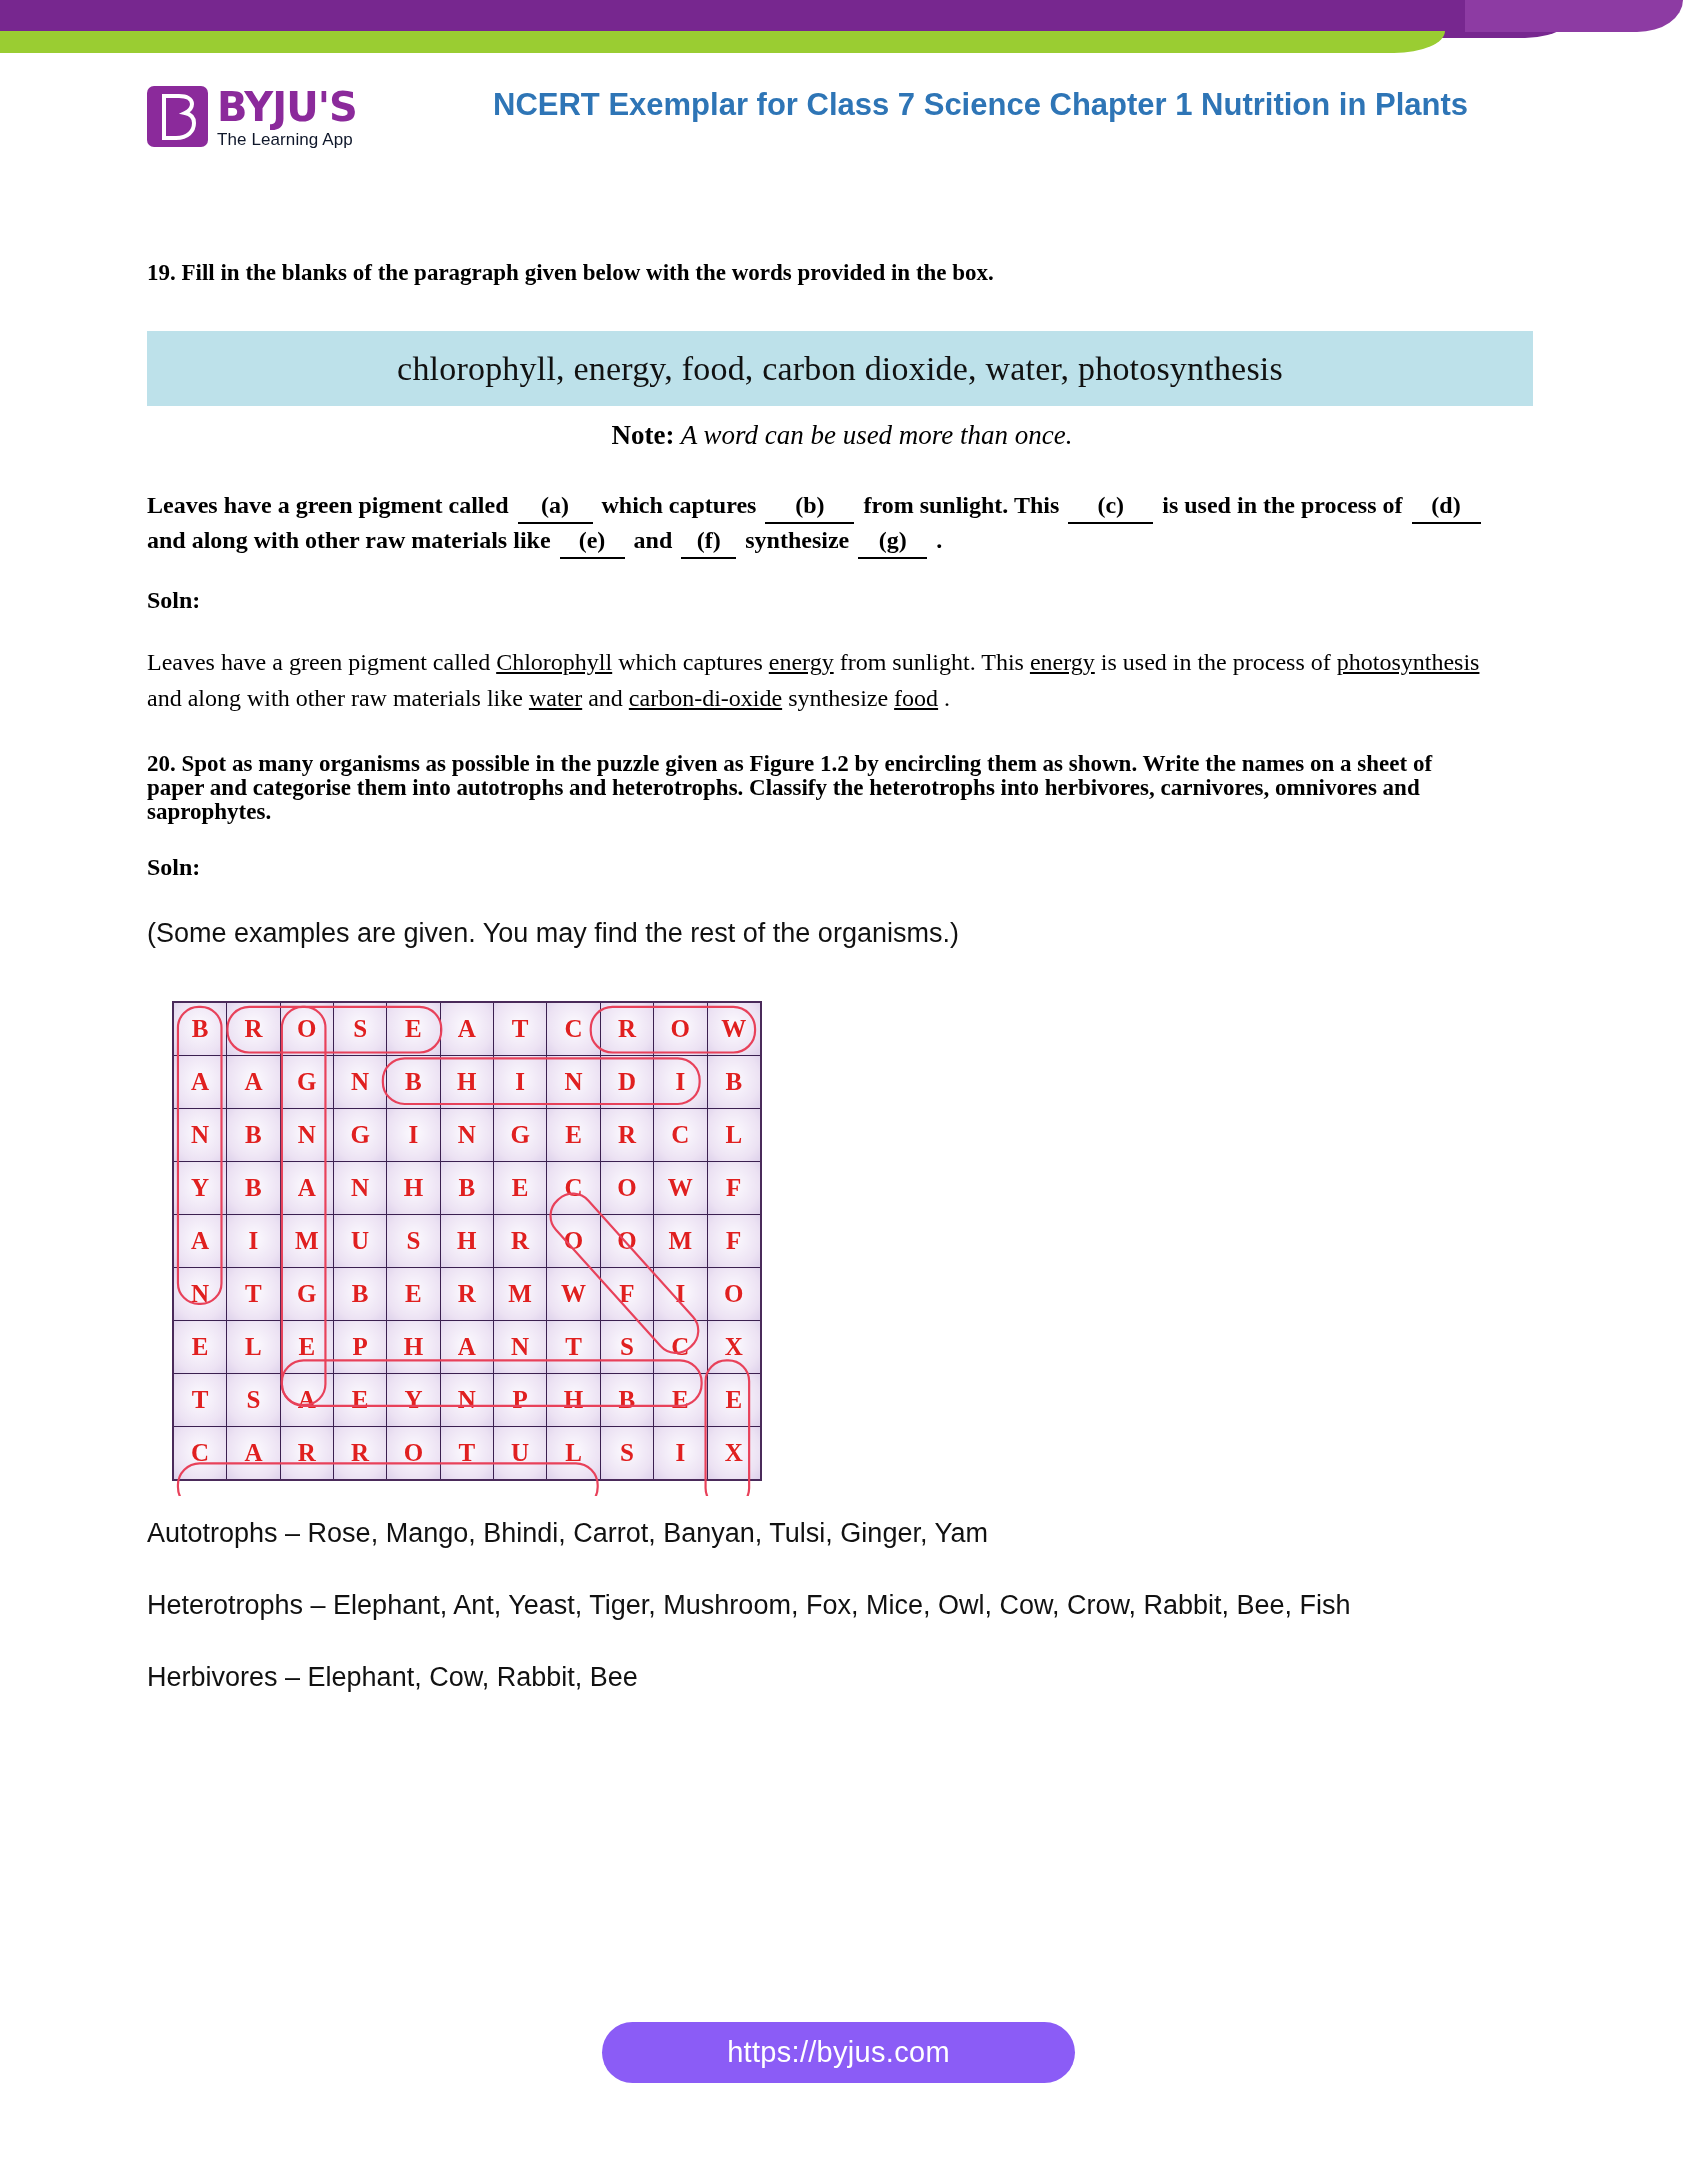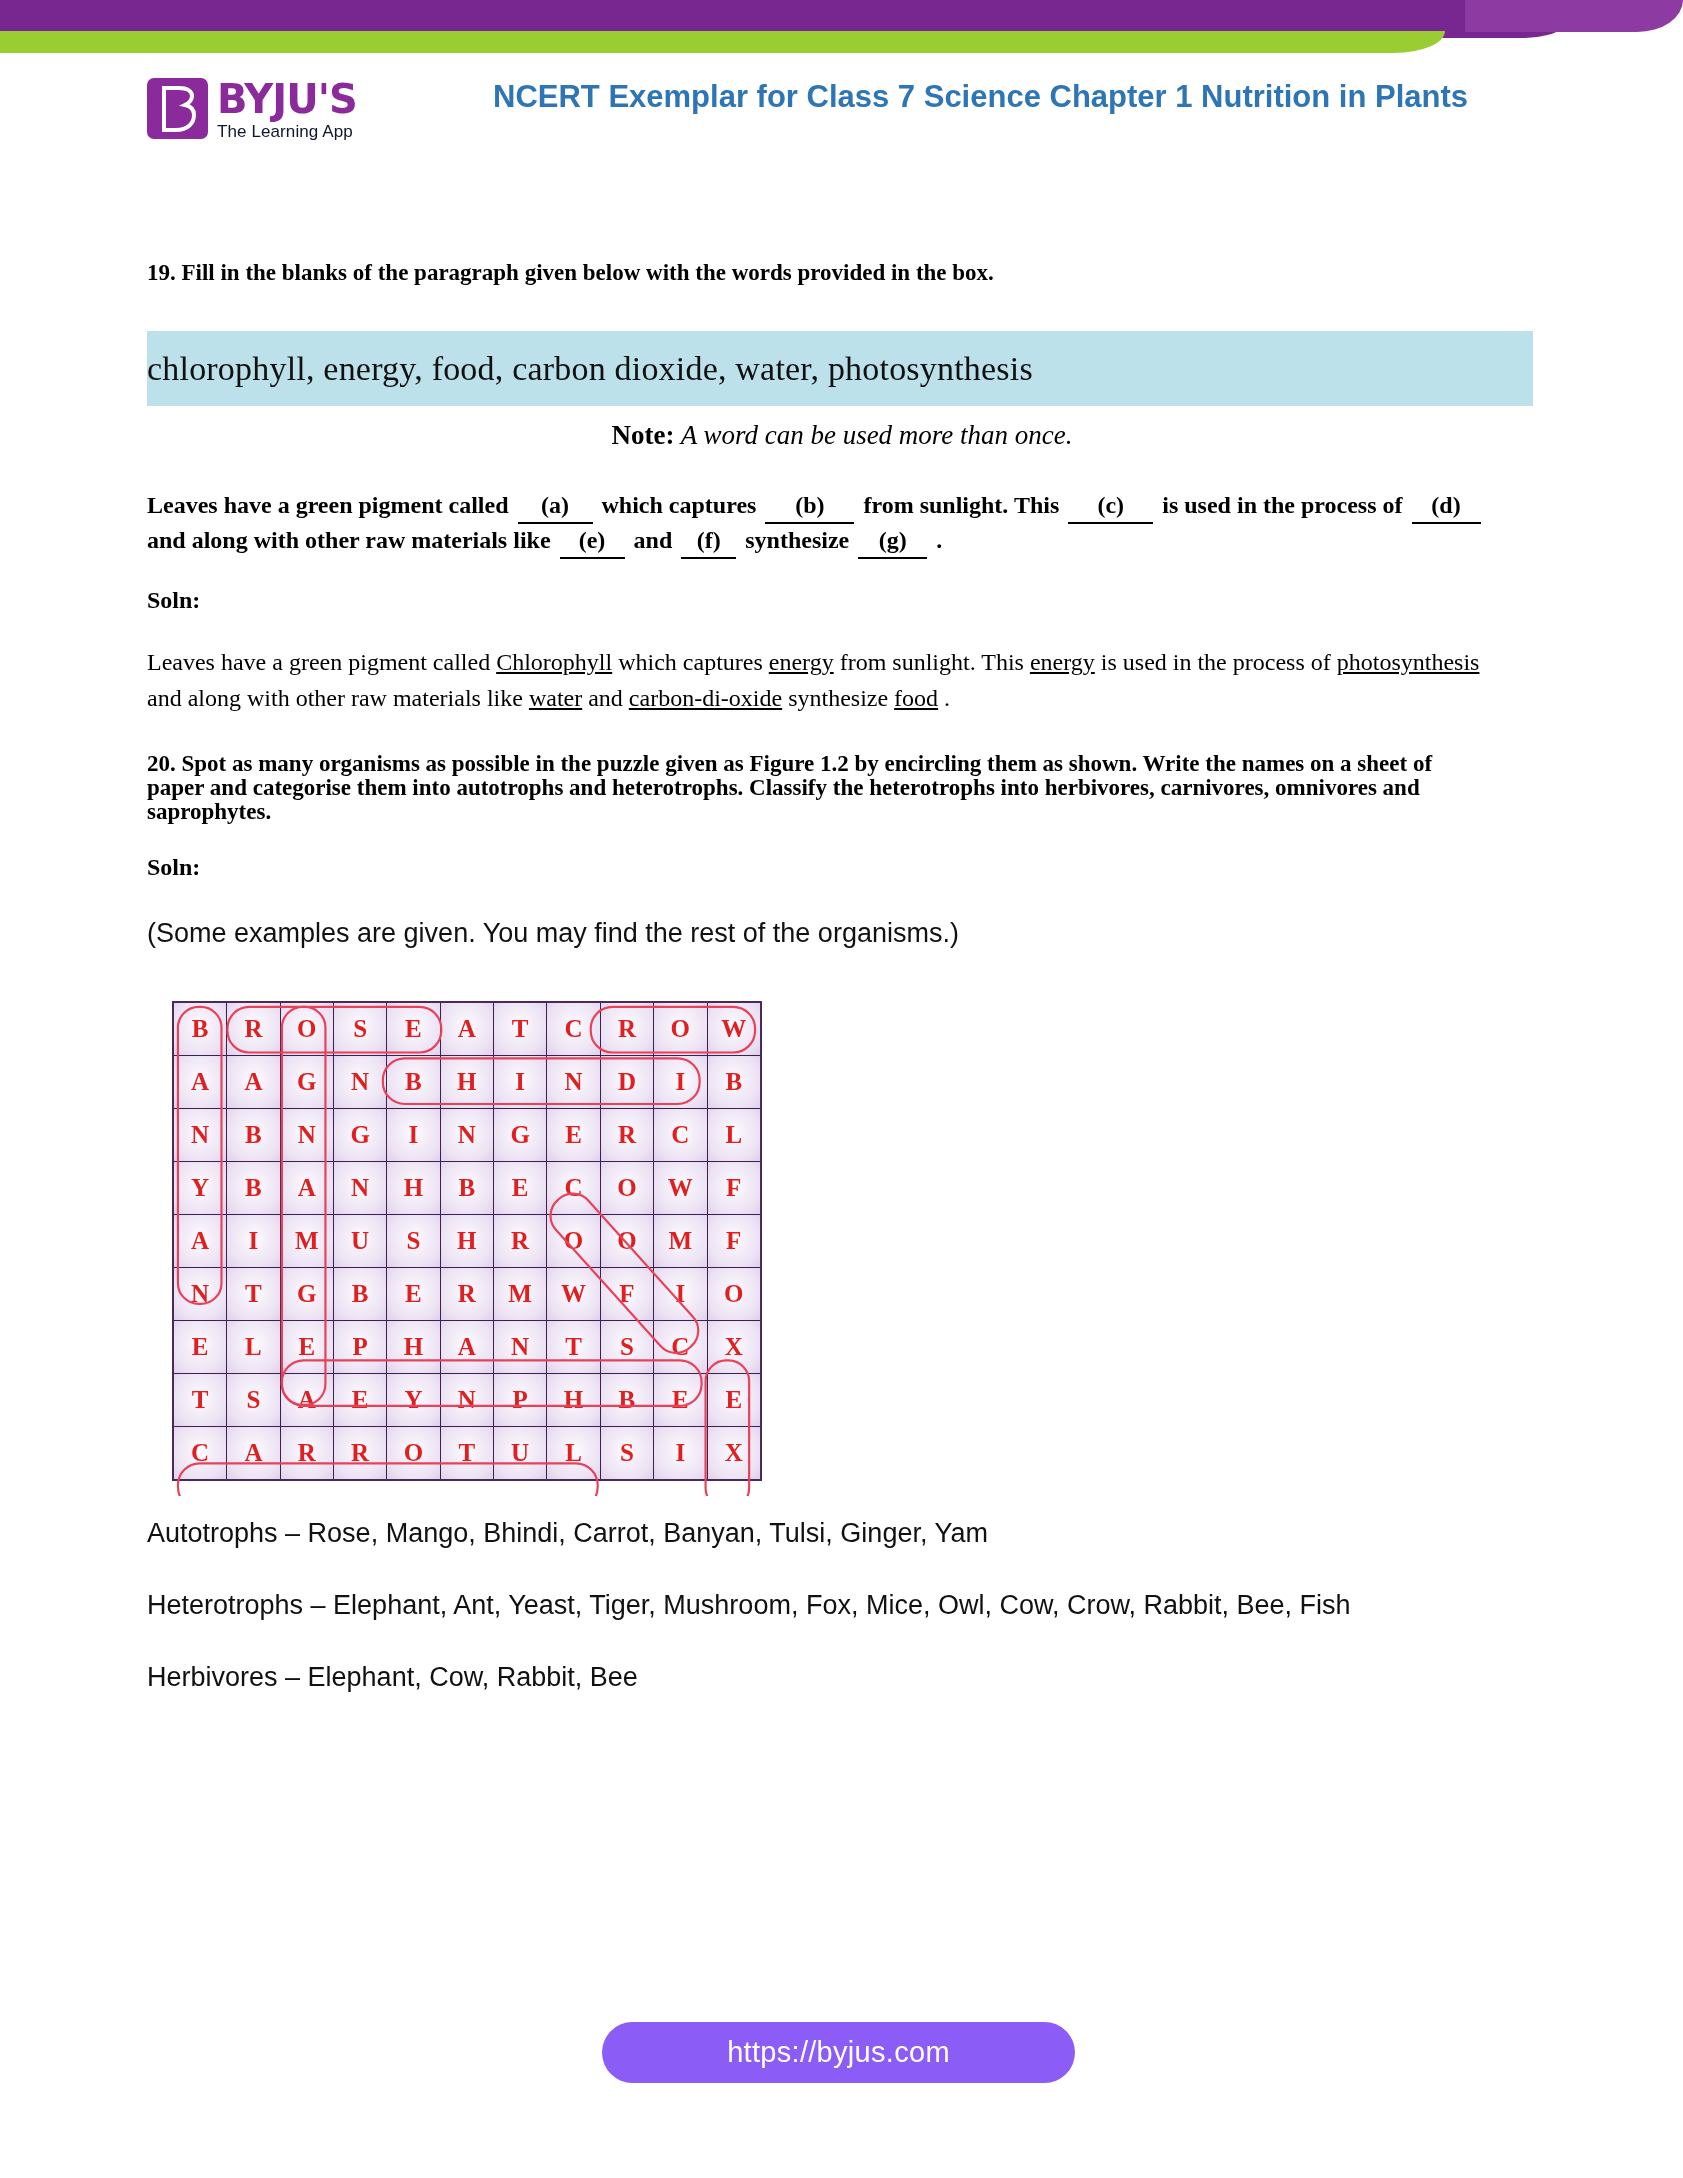--- a/index.html
+++ b/index.html
@@ -45,21 +45,21 @@
     top: 31px; left: -40px;
     width: 1485px;
     height: 22px;
     background: #9acd32;
     border-bottom-right-radius: 51px 22px;
   }
 
   
   .header {
     position: absolute;
-    top: 68px; left: 0;
+    top: 76px; left: 0;
     width: 1683px;
     height: 109px;
   }
   .logo-wrap {
     position: absolute;
     left: 147px; top: 10px;
     display: flex;
     align-items: flex-start;
   }
   .logo-mark {
@@ -111,20 +111,21 @@
     color: #000;
   }
 
   .wordbank {
     margin-top: 42px;
     background: #bde1ea;
     height: 75px;
     width: 1386px;
     display: flex;
     align-items: center;
+    justify-content: center;
   }
   .wordbank-text {
     font-family: "Liberation Serif", serif;
     font-size: 34px;
     color: #111;
     letter-spacing: 0.2px;
   }
 
   .note-line {
     margin-top: 14px;

